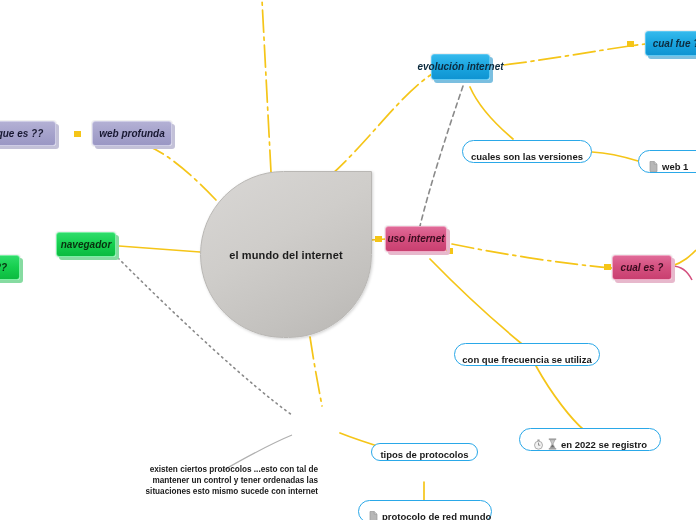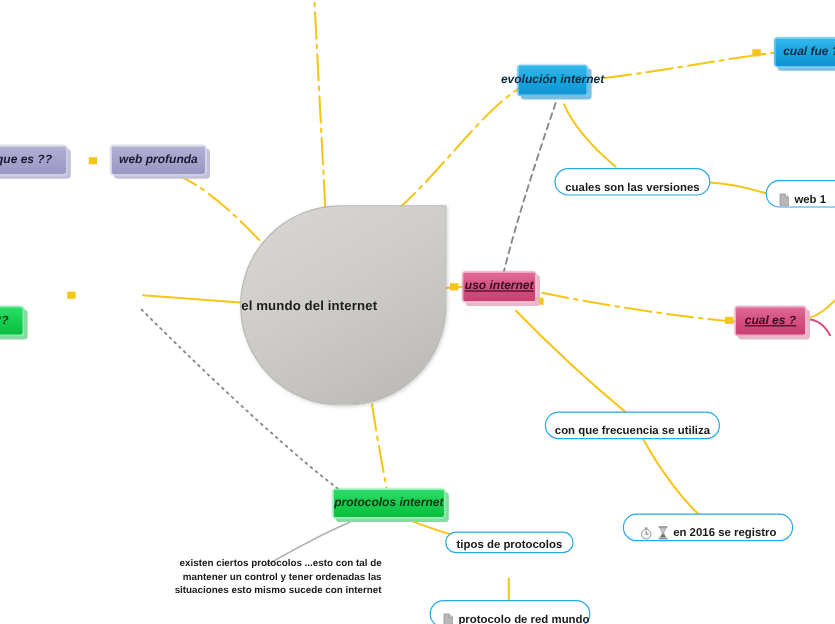--- a/index.html
+++ b/index.html
@@ -33,21 +33,21 @@
     left: 200px;
     top: 171px;
     width: 170px;
     height: 165px;
     background: linear-gradient(150deg, #d9d7d5 0%, #cfcdca 42%, #c3c1be 75%, #b8b6b3 100%);
     border: 1px solid #b9b7b4;
     border-radius: 86px 0px 86px 86px;
     box-shadow: 1px 1px 3px rgba(0,0,0,0.18);
     display: flex;
     align-items: center;
-    justify-content: flex-start;
+    justify-content: center;
     z-index: 6;
   }
   .center-node .label {
     font-size: 11px;
     font-weight: bold;
     color: #1c1c1c;
     letter-spacing: .1px;
   }
 
   
@@ -73,21 +73,21 @@
     border: 1.5px solid #5ec8f2;
     box-shadow: 3px 3px 0 #7bbfe0, 0 0 0 1px rgba(0,0,0,.06);
   }
   .t-cyan .label { color: #0d2b3e; }
 
   .t-pink {
     background: linear-gradient(180deg, #e06a98 0%, #d4507f 48%, #c93f70 100%);
     border: 1.5px solid #efa8c4;
     box-shadow: 3px 3px 0 #e7b8cc, 0 0 0 1px rgba(0,0,0,.06);
   }
-  .t-pink .label { color: #3a0c20; text-decoration: underline; }
+  .t-pink .label { color: #3a0c20; }
 
   .t-green {
     background: linear-gradient(180deg, #2fdc6a 0%, #16cf4f 48%, #0cbb40 100%);
     border: 1.5px solid #7cf0a4;
     box-shadow: 3px 3px 0 #86dba1, 0 0 0 1px rgba(0,0,0,.06);
   }
   .t-green .label { color: #08310f; }
 
   .t-purple {
     background: linear-gradient(180deg, #b3b0d4 0%, #a6a3cc 48%, #9a97c4 100%);
@@ -201,28 +201,28 @@
   </div>
 
   <div class="topic t-cyan" style="left:431px; top:54px; width:59px; height:26px;">
     <span class="label">evolución internet</span>
   </div>
 
   <div class="topic t-pink" style="left:385px; top:226px; width:62px; height:26px;">
     <span class="label">uso internet</span>
   </div>
 
+  <div class="topic t-green" style="left:56px; top:232px; width:60px; height:25px;">
+    <span class="label">navegador</span>
+  </div>
 
   <div class="topic t-purple" style="left:92px; top:121px; width:80px; height:25px;">
     <span class="label">web profunda</span>
   </div>
 
-  <div class="topic t-green" style="left:277px; top:407px; width:94px; height:25px;">
-    <span class="label">protocolos internet</span>
-  </div>
 
   <div class="topic t-purple" style="left:-16px; top:121px; width:72px; height:25px;">
     <span class="label">que es ??</span>
   </div>
 
   <div class="topic t-green" style="left:-18px; top:255px; width:38px; height:25px;">
     <span class="label">??</span>
   </div>
 
   <div class="topic t-cyan" style="left:645px; top:31px; width:62px; height:25px;">
@@ -260,21 +260,21 @@
       </svg>
     </span>
     <span class="mini-icon">
       <svg width="9" height="12" viewBox="0 0 9 12">
         <rect x="0.8" y="0.5" width="7.4" height="1.3" fill="#8f8f8f"></rect>
         <rect x="0.8" y="10.2" width="7.4" height="1.3" fill="#8f8f8f"></rect>
         <path d="M2 1.8 L7 1.8 L5 6 L7 10.2 L2 10.2 L4 6 Z" fill="#c9c9c9" stroke="#8f8f8f" stroke-width="0.6"></path>
         <path d="M2.4 9.6 L6.6 9.6 L4.5 6.6 Z" fill="#6f6f6f"></path>
       </svg>
     </span>
-    <span class="label">en 2016 se registro</span>
+    <span class="label">en 2022 se registro</span>
   </div>
 
   <div class="pill" style="left:371px; top:443px; width:107px; height:18px;">
     <span class="label">tipos de protocolos</span>
   </div>
 
   <div class="pill" style="left:358px; top:500px; width:134px; height:23px; justify-content:flex-start;">
     <span class="mini-icon">
       <svg width="9" height="11" viewBox="0 0 9 11">
         <path d="M1 0.5 h4.2 L8 3.2 V10.5 H1 Z" fill="#b7b7b7" stroke="#9a9a9a" stroke-width="0.7"></path>

